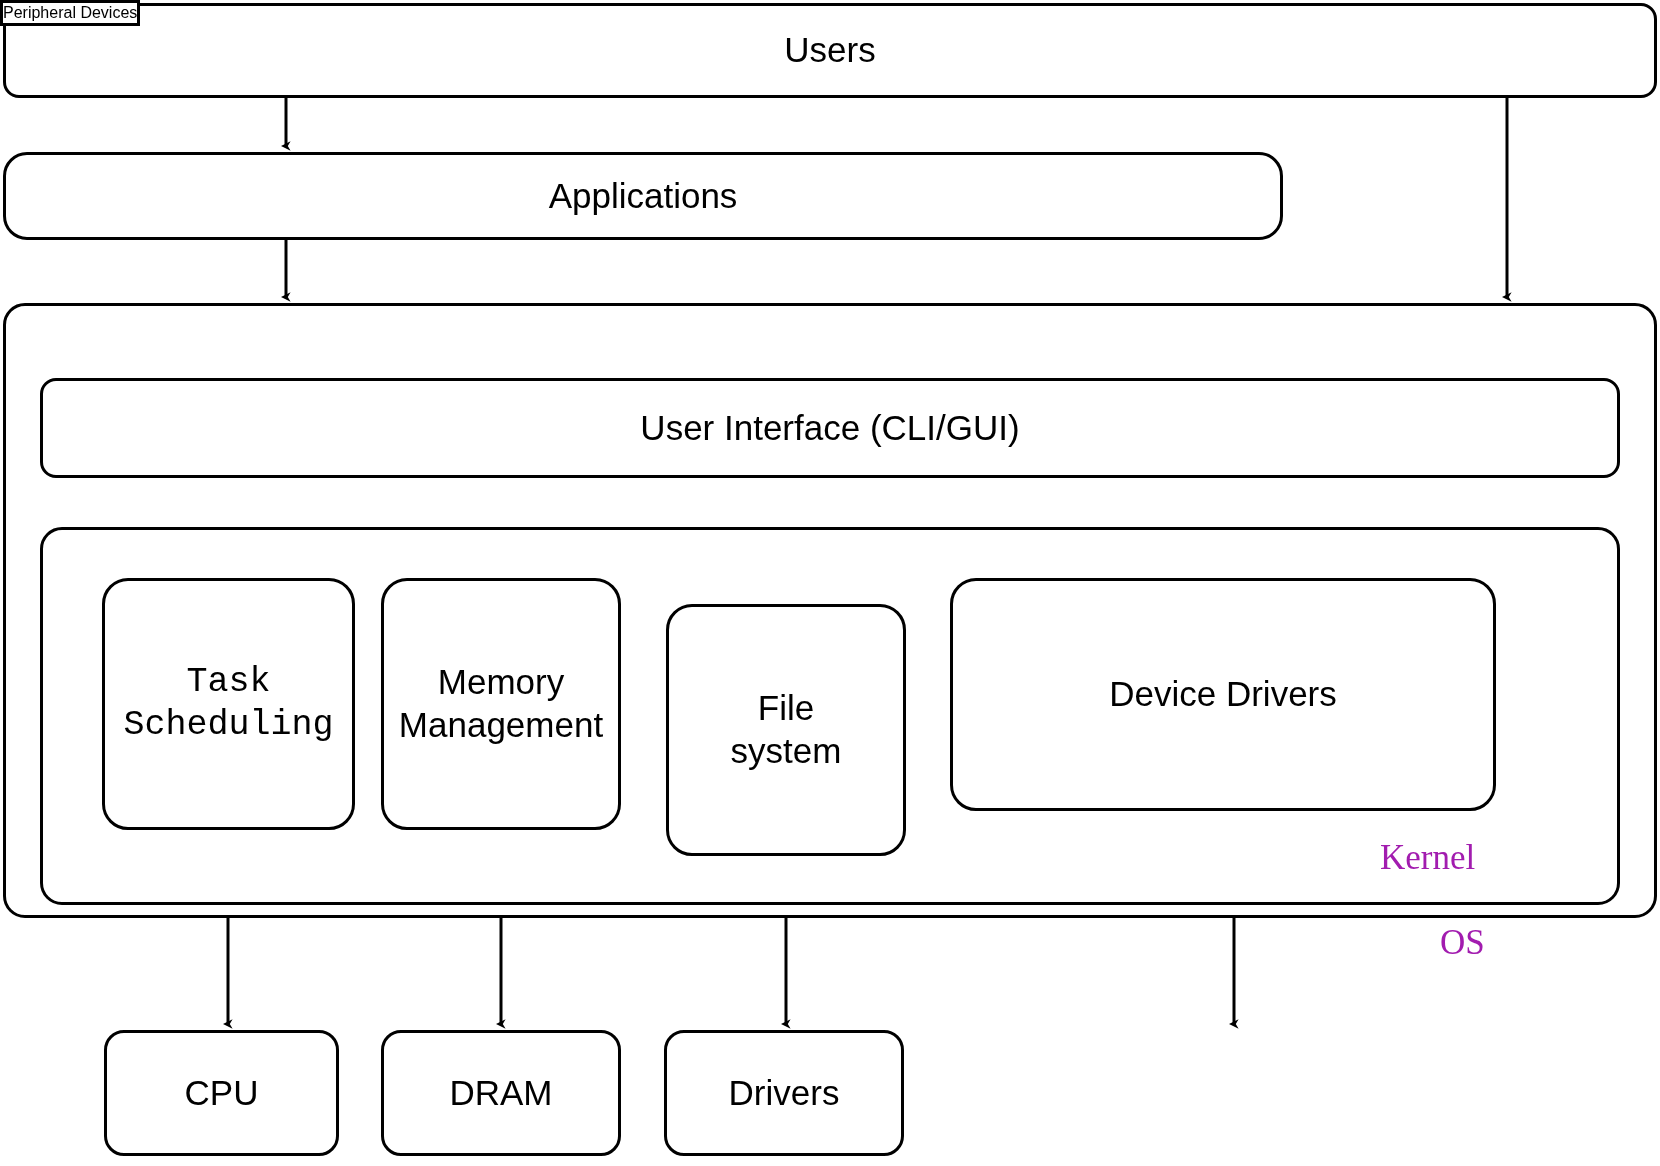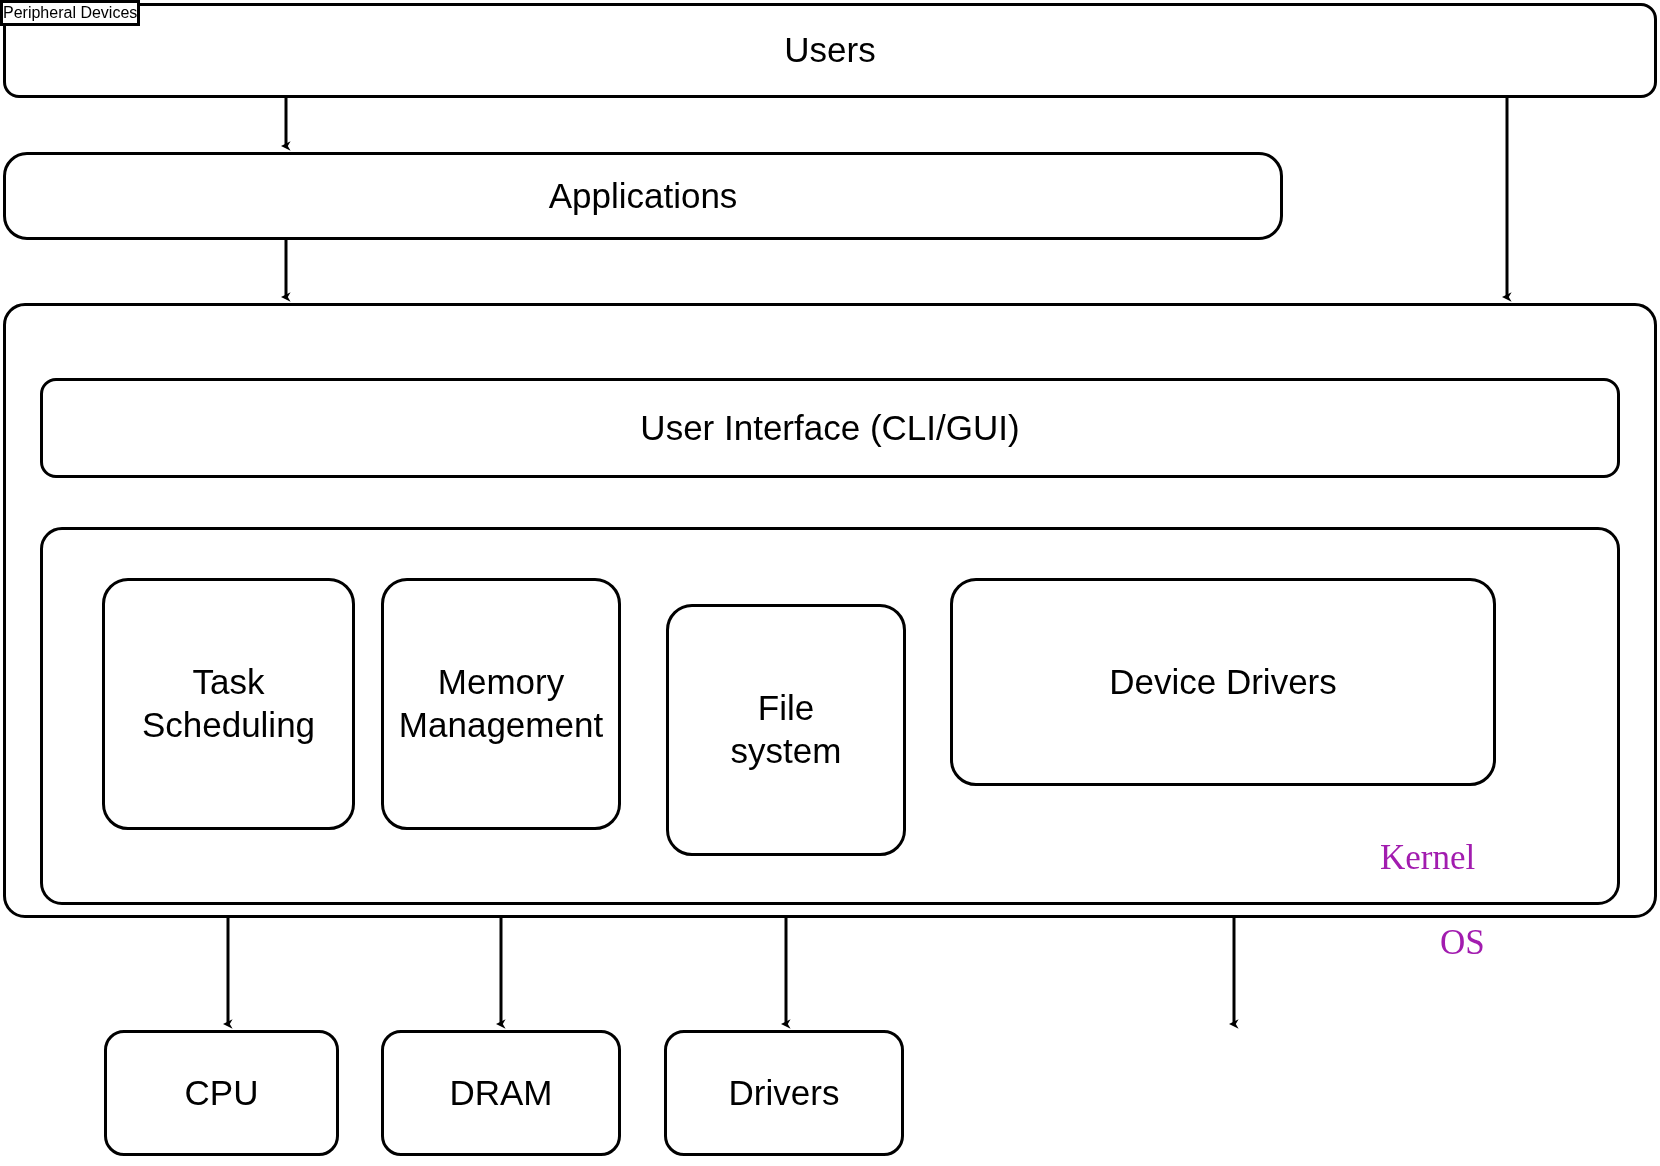--- a/index.html
+++ b/index.html
@@ -29,24 +29,24 @@
     justify-content: center;
     text-align: center;
     line-height: 1.22;
     white-space: pre-line;
   }
   .lbl-users      { left: 3px;    top: 3px;    width: 1654px; height: 95px;  border-radius: 16px; font-size: 35px; }
   .lbl-apps       { left: 3px;    top: 152px;  width: 1280px; height: 88px;  border-radius: 24px; font-size: 35px; }
   .os-box         { left: 3px;    top: 303px;  width: 1654px; height: 615px; border-radius: 22px; }
   .ui-box         { left: 40px;   top: 378px;  width: 1580px; height: 100px; border-radius: 16px; font-size: 35px; }
   .kernel-box     { left: 40px;   top: 527px;  width: 1580px; height: 378px; border-radius: 22px; }
-  .mod-task       { left: 102px;  top: 578px;  width: 253px;  height: 252px; border-radius: 26px; font-size: 35px; }
+  .mod-task       { left: 102px;  top: 578px;  width: 253px;  height: 252px; border-radius: 26px; font-size: 35px; font-family: Liberation Mono, monospace; }
   .mod-mem        { left: 381px;  top: 578px;  width: 240px;  height: 252px; border-radius: 26px; font-size: 35px; }
   .mod-fs         { left: 666px;  top: 604px;  width: 240px;  height: 252px; border-radius: 26px; font-size: 35px; }
-  .mod-drv        { left: 950px;  top: 578px;  width: 546px;  height: 208px; border-radius: 26px; font-size: 35px; }
+  .mod-drv        { left: 950px;  top: 578px;  width: 546px;  height: 233px; border-radius: 26px; font-size: 35px; }
   .hw-cpu         { left: 104px;  top: 1030px; width: 235px;  height: 126px; border-radius: 20px; font-size: 35px; }
   .hw-dram        { left: 381px;  top: 1030px; width: 240px;  height: 126px; border-radius: 20px; font-size: 35px; }
   .hw-storage     { left: 664px;  top: 1030px; width: 240px;  height: 126px; border-radius: 20px; font-size: 35px; }
 
   .corner-label {
     position: absolute;
     font-size: 35px;
     line-height: 1;
     color: #a21caf;
     white-space: nowrap;

